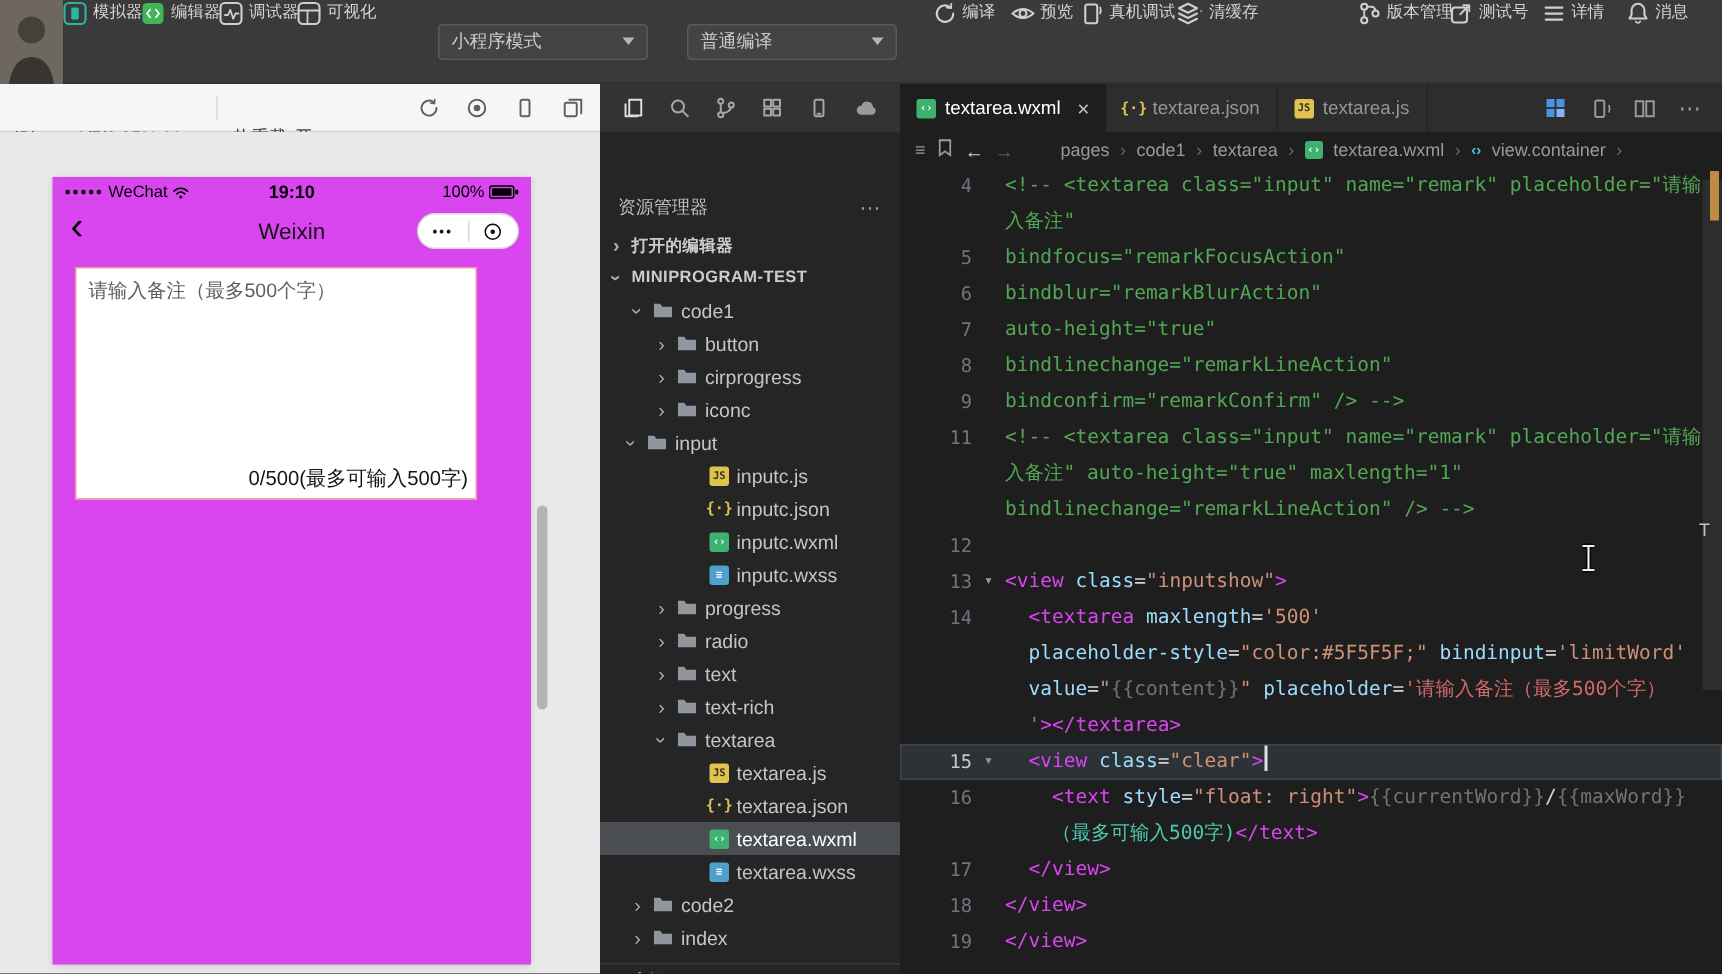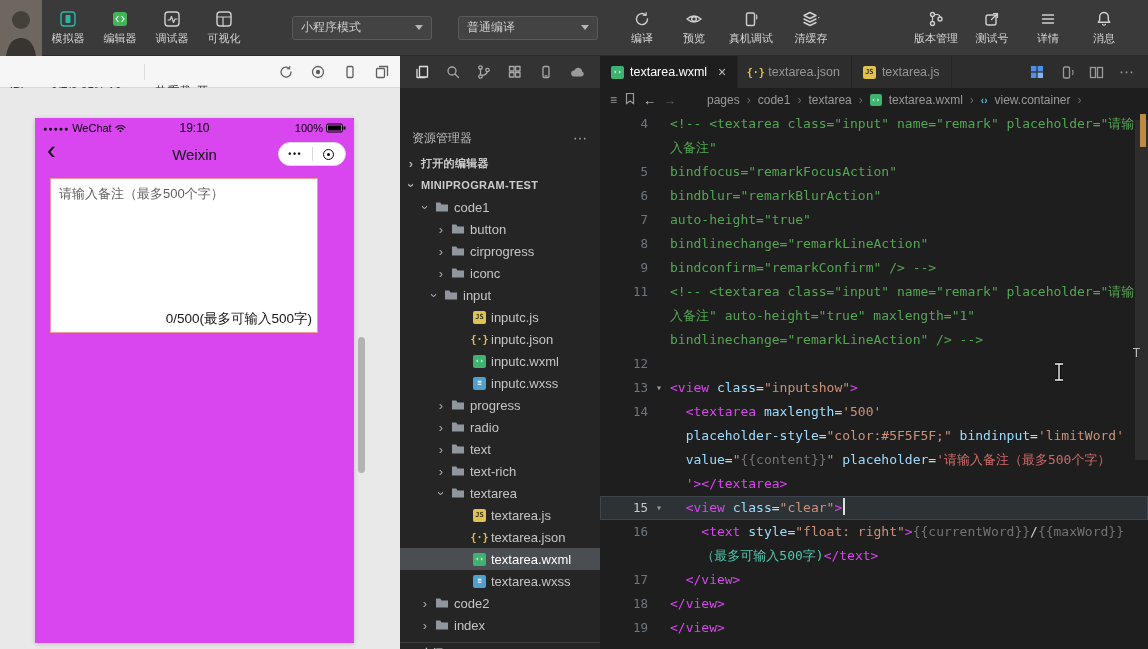--- a/index.html
+++ b/index.html
@@ -3,21 +3,21 @@
 <meta charset="utf-8">
 <style>
   *{box-sizing:border-box;margin:0;padding:0;}
   html,body{width:1148px;height:649px;overflow:hidden;}
   body{font-family:"Liberation Sans",sans-serif;background:#1e1e1e;-webkit-font-smoothing:antialiased;}
   .app{position:relative;width:1148px;height:649px;overflow:hidden;}
 
   
   .toolbar{height:56px;background:#3a3a3a;display:flex;align-items:center;border-bottom:1px solid #2c2c2c;}
   .avatar{width:42px;height:56px;flex:none;background:linear-gradient(135deg,#7a736c,#4a4540);overflow:hidden;}
-  .tb-btn{width:52px;height:56px;display:flex;flex-direction:column;align-items:center;justify-content:center;gap:3px;color:#d4d4d4;font-size:11px;cursor:default;flex:none;}
+  .tb-btn{width:52px;height:56px;display:flex;flex-direction:row;justify-content:center;gap:3px;color:#d4d4d4;font-size:11px;cursor:default;flex:none;}
   .tb-btn .lab{white-space:nowrap;}
   .ic svg{stroke:#cfcfcf;fill:none;stroke-width:1.4;stroke-linecap:round;stroke-linejoin:round;display:block;}
   .dropdown{width:140px;height:24px;background:#434343;border:1px solid #5a5a5a;border-radius:3px;color:#cccccc;font-size:12px;display:flex;align-items:center;justify-content:space-between;padding:0 8px;flex:none;}
   .dd1{margin-left:42px;} .dd2{margin-left:26px;}
   .caret{width:0;height:0;border-left:4px solid transparent;border-right:4px solid transparent;border-top:5px solid #b5b5b5;}
   .tb-actions{display:flex;margin-left:18px;}
   .tb-right{display:flex;margin-left:auto;margin-right:16px;}
   .tb-right .tb-btn{width:56px;}
 
   
@@ -28,21 +28,21 @@
   .sim-toolbar{height:32px;background:#f6f6f6;border-bottom:1px solid #d9d9d9;display:flex;align-items:center;padding:0 10px;gap:10px;color:#3c3c3c;font-size:12px;flex:none;}
   .sim-toolbar .caret{border-top-color:#666;}
   .sim-ctl{display:flex;align-items:center;gap:5px;white-space:nowrap;margin-top:40px;}
   .sim-sep{width:1px;height:16px;background:#dcdcdc;}
   .sim-icons{margin-left:auto;display:flex;align-items:center;gap:16px;}
   .sim-icons svg{stroke:#5f5f5f;fill:none;stroke-width:1.3;stroke-linecap:round;display:block;}
   .sim-body{position:relative;flex:1;background:#e9e9e9;}
   .phone{position:absolute;left:35px;top:30px;width:319px;height:525px;background:#d946ef;box-shadow:0 1px 5px rgba(0,0,0,.18);}
   .pstatus{height:20px;display:flex;align-items:center;padding:0 8px;font-size:11px;color:#000;}
   .st-l{flex:1;display:flex;align-items:center;gap:3px;}
-  .st-c{flex:none;font-weight:normal;font-size:12px;}
+  .st-c{flex:none;font-weight:bold;font-size:12px;}
   .st-r{flex:1;display:flex;align-items:center;justify-content:flex-end;gap:3px;}
   .sig-dots{font-size:7px;letter-spacing:1px;}
   .pnav{height:32px;position:relative;display:flex;align-items:center;justify-content:center;font-size:15px;color:#141414;}
   .back-chev{position:absolute;left:12px;top:-4px;font-size:26px;font-weight:300;color:#000;line-height:32px;}
   .capsule{position:absolute;right:8px;top:4px;width:68px;height:24px;border:1px solid #d8d8d8;border-radius:13px;display:flex;align-items:center;background:#fff;}
   .cap-dots{flex:1;text-align:center;font-size:9px;letter-spacing:1.5px;color:#111;font-weight:bold;}
   .cap-div{width:1px;height:14px;background:#d8d8d8;}
   .cap-target{flex:1;display:flex;align-items:center;justify-content:center;}
   .target{width:11px;height:11px;border:1.3px solid #0a0a0a;border-radius:50%;position:relative;}
   .target::after{content:"";position:absolute;left:50%;top:50%;width:3px;height:3px;margin:-1.5px 0 0 -1.5px;background:#0a0a0a;border-radius:50%;}
@@ -409,21 +409,21 @@
           </div>
           <div class="trow" style="padding-left: 36px;">
             <span class="chev">›</span>
             <span>
               <svg width="14" height="12" viewBox="0 0 14 12" style="display:block">
                 <path d="M1 1.5h4.2l1.4 2H13v7H1z" fill="#8f969e"></path>
               </svg>
             </span>
             <span>iconc</span>
           </div>
-          <div class="trow" style="padding-left: 29px;">
+          <div class="trow" style="padding-left: 16px;">
             <span class="chev down">›</span>
             <span>
               <svg width="14" height="12" viewBox="0 0 14 12" style="display:block">
                 <path d="M1 1.5h4.2l1.4 2H13v7H1z" fill="#8f969e"></path>
               </svg>
             </span>
             <span>input</span>
           </div>
           <div class="trow" style="padding-left: 58px;">
             <span class="chev"></span>

